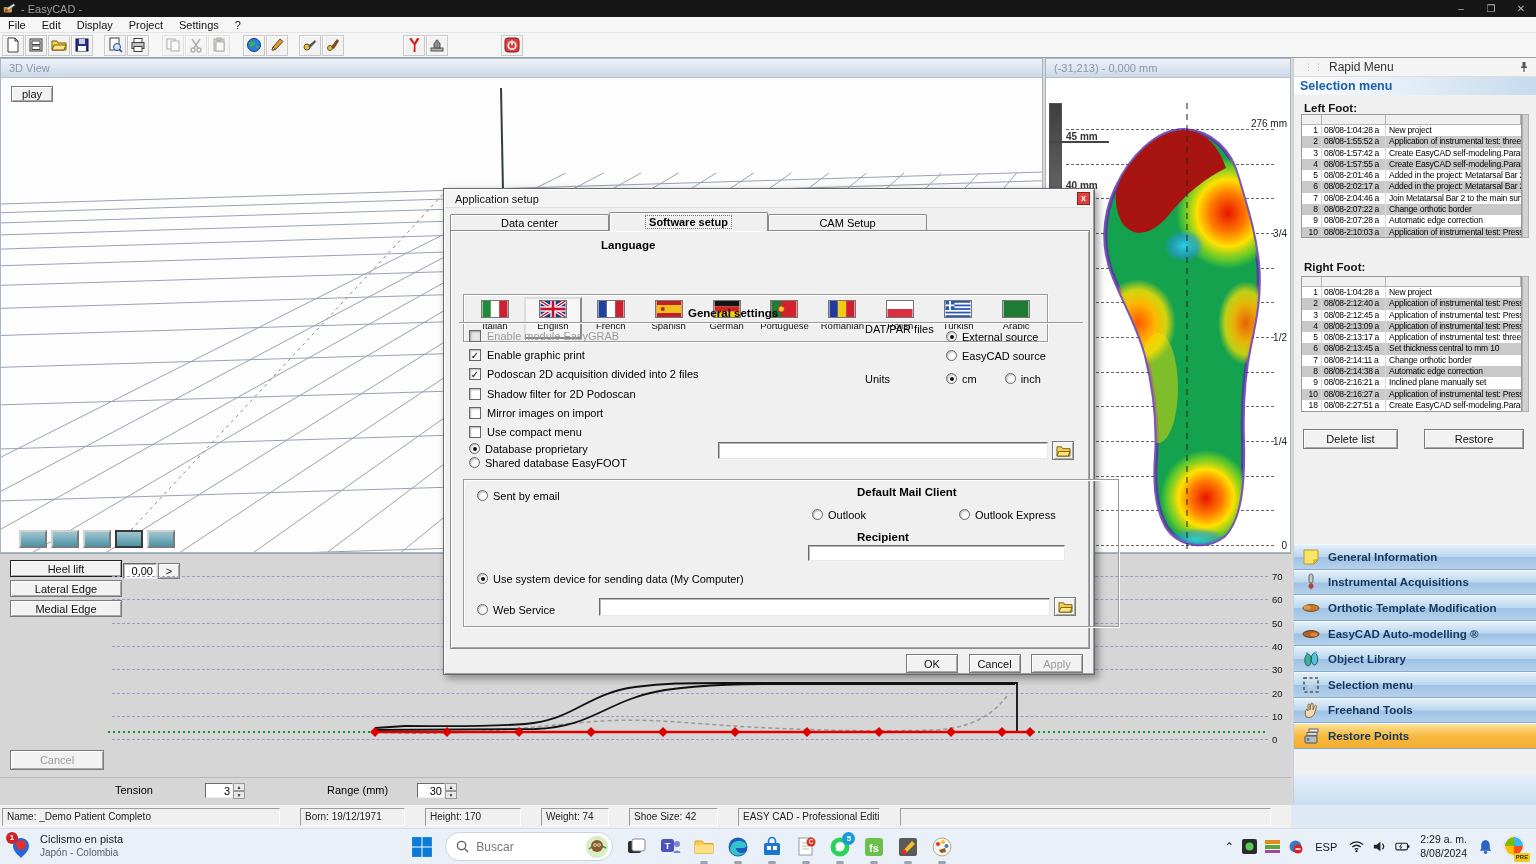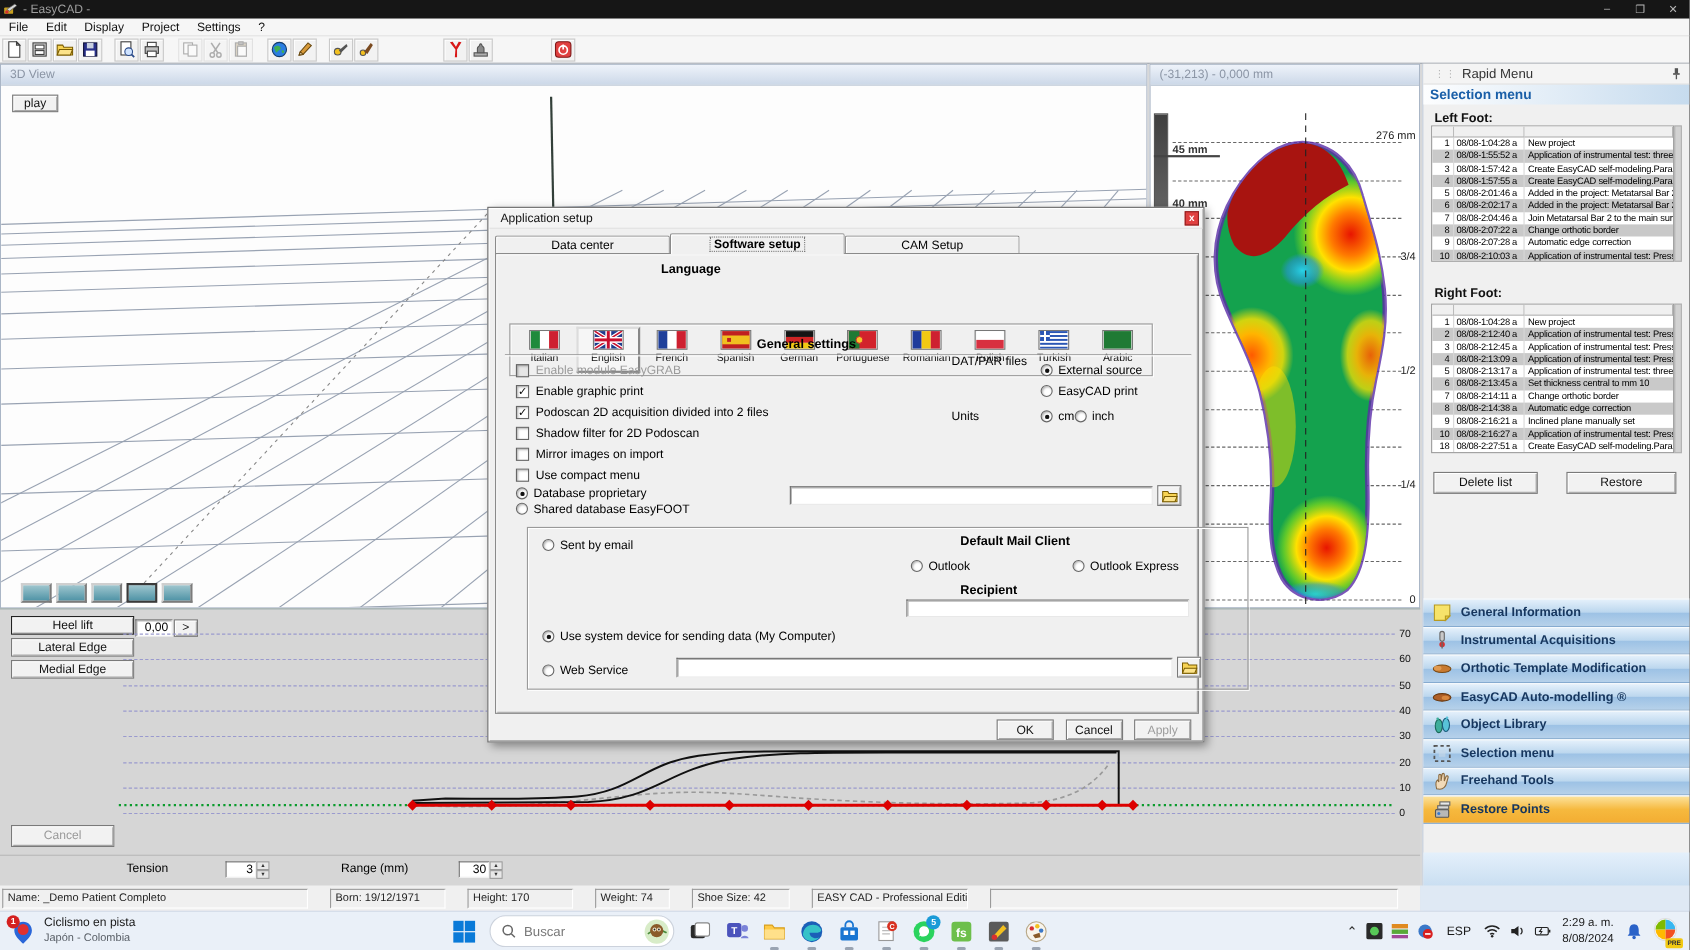--- a/index.html
+++ b/index.html
@@ -96,21 +96,21 @@
   #dlg-body{position:absolute;left:6px;top:41px;width:640px;height:419px;background:#f0f0f0;border:1px solid #8a8a8a;box-shadow:inset 1px 1px 0 #fff,inset -1px -1px 0 #a8a8a8}
   .boldlbl{position:absolute;font-weight:bold;font-size:11.5px;color:#000;text-align:left}
   .etch{position:absolute;border-top:1px solid #9a9a9a;border-bottom:1px solid #fff}
   .gbox{position:absolute;border:1px solid #9a9a9a;box-shadow:inset 1px 1px 0 #fff, 1px 1px 0 #fff}
   #flags{position:absolute;left:12px;top:63px;width:585px;height:48px;border:1px solid #9a9a9a;box-shadow:inset 1px 1px 0 #fff,1px 1px 0 #fff;display:flex;padding:2px}
   .flag-cell{width:58px;display:flex;flex-direction:column;align-items:center;padding-top:3px}
   .flag-cell.sel{border:2px outset #dcdcdc;background:#f6f6f6;padding-top:1px}
   .flag{width:28px;height:18px;border:1px solid #777}
   .flag svg{display:block;width:26px;height:16px}
   .flag-lb{font-size:9.5px;margin-top:2px;color:#111}
-  .ck-row{display:flex;align-items:center;height:13px}
+  .ck-row{display:flex;align-items:flex-start;height:13px}
   .ck-row.dis .ck-lb{color:#9a9a9a}
   .cb{width:12px;height:12px;background:#fff;border:1px solid #666;box-shadow:inset 1px 1px 2px rgba(0,0,0,.3);font-size:10px;line-height:11px;text-align:center;margin-right:6px;flex:0 0 12px}
   .ck-row.dis .cb{background:#e6e6e6}
   .rd-row{display:flex;align-items:center;height:13px}
   .rb{width:11px;height:11px;border-radius:50%;background:#fff;border:1px solid #666;box-shadow:inset 1px 1px 2px rgba(0,0,0,.3);margin-right:5px;position:relative;flex:0 0 11px}
   .rb.on::after{content:"";position:absolute;left:3px;top:3px;width:4px;height:4px;border-radius:50%;background:#111}
   .rd-lb,.ck-lb{font-size:11px;white-space:nowrap}
   .tfield{position:absolute;background:#fff;border:1px solid;border-color:#6a6a6a #e8e8e8 #e8e8e8 #6a6a6a;box-shadow:inset 1px 1px 0 #b8b8b8}
   .browse{position:absolute;width:22px;height:19px}
   .browse svg{width:15px;height:13px}
@@ -445,21 +445,21 @@
       </div>
     <div style="position:absolute;left:0;top:223px;width:1291px;border-top:1px solid #b8b8b8"></div>
     <span style="position:absolute;left:115px;top:230px">Tension</span>
     <div class="spin" style="position:absolute;left:205px;top:229px">
       <div class="val">3</div>
       <div class="arr">
           <div>▲</div>
           <div>▼</div>
         </div>
     </div>
-    <span style="position:absolute;left:310px;top:230px">Range (mm)</span>
+    <span style="position:absolute;left:327px;top:230px">Range (mm)</span>
     <div class="spin" style="position:absolute;left:417px;top:229px">
       <div class="val">30</div>
       <div class="arr">
           <div>▲</div>
           <div>▼</div>
         </div>
     </div>
   </div>
 
   <div id="sidebar" class="abs">
@@ -1028,25 +1028,25 @@
           </div>
         </div>
       <span style="position:absolute;left:414px;top:92px;font-size:11px">DAT/PAR files</span>
       <div id="datpar" style="position:absolute;left:495px;top:99px;display:flex;flex-direction:column;gap:6px">
           <div class="rd-row">
             <span class="rb on"></span>
             <span class="rd-lb">External source</span>
           </div>
           <div class="rd-row">
             <span class="rb"></span>
-            <span class="rd-lb">EasyCAD print</span>
+            <span class="rd-lb">EasyCAD source</span>
           </div>
         </div>
       <span style="position:absolute;left:414px;top:142px;font-size:11px">Units</span>
-      <div id="units" style="position:absolute;left:495px;top:141px;display:flex;">
+      <div id="units" style="position:absolute;left:495px;top:141px;display:flex;gap:28px">
           <div class="rd-row">
             <span class="rb on"></span>
             <span class="rd-lb">cm</span>
           </div>
           <div class="rd-row">
             <span class="rb"></span>
             <span class="rd-lb">inch</span>
           </div>
         </div>
       <div id="dbopts" style="position:absolute;left:18px;top:211px;display:flex;flex-direction:column;gap:1px">
@@ -1060,21 +1060,21 @@
           </div>
         </div>
       <div class="tfield" style="left:267px;top:211px;width:330px;height:17px"><span></span></div>
       <div class="browse btn3d" style="left:601px;top:210px">
           <svg viewBox="0 0 16 14">
             <path d="M1 3h5l1 2h8v8H1z" fill="#f7d354" stroke="#7a5c00"></path>
             <path d="M1 13l2-5h12l-2 5z" fill="#fce38a" stroke="#7a5c00"></path>
           </svg>
         </div>
 
-      <div class="gbox" style="left:28px;top:248px;width:656px;height:148px">
+      <div class="gbox" style="left:12px;top:248px;width:656px;height:148px">
         <div id="sentmail" style="position:absolute;left:13px;top:9px">
             <div class="rd-row">
               <span class="rb"></span>
               <span class="rd-lb">Sent by email</span>
             </div>
           </div>
         <div class="boldlbl" style="left:393px;top:6px;width:170px">Default Mail Client</div>
         <div id="clients0" style="position:absolute;left:348px;top:28px">
             <div class="rd-row">
               <span class="rb"></span>

